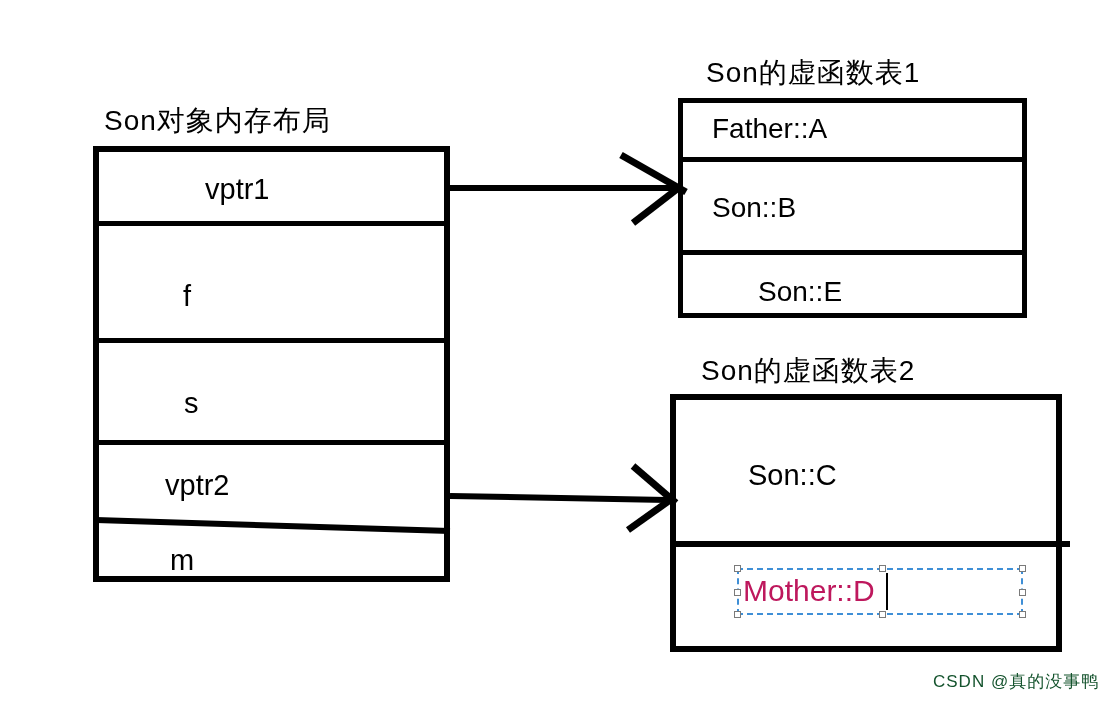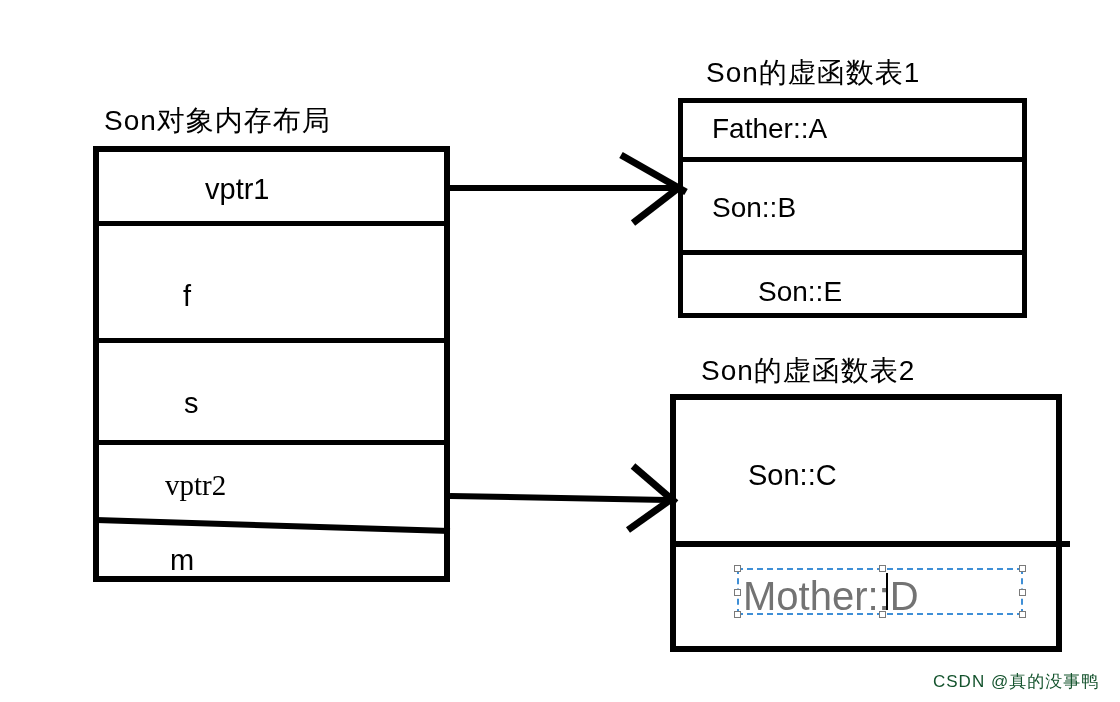--- a/index.html
+++ b/index.html
@@ -12,21 +12,21 @@
   .box.thin{border-width:5px;}
   .hline{position:absolute;background:#000;height:5px;}
   .diagram-title{position:absolute;font-size:28px;white-space:nowrap;letter-spacing:1px;}
   .cell-label{position:absolute;font-size:29px;white-space:nowrap;}
   
   .selection{
     position:absolute;left:737px;top:568px;width:286px;height:47px;
     border:2px dashed #3f8fd6;box-sizing:border-box;
   }
   .selection .sel-text{
-    position:absolute;left:4px;top:4px;font-size:40px;white-space:nowrap;color:#737373;
+    position:absolute;left:4px;top:4px;font-size:30px;white-space:nowrap;color:#be185d;
   }
   .caret{position:absolute;left:147px;top:3px;width:2px;height:37px;background:#000;}
   .handle{
     position:absolute;width:7px;height:7px;background:#fff;border:1px solid #7a7a7a;
     box-sizing:border-box;
   }
   .h-nw{left:-5px;top:-5px;}      .h-n{left:140px;top:-5px;}      .h-ne{right:-5px;top:-5px;}
   .h-w{left:-5px;top:19px;}       .h-e{right:-5px;top:19px;}
   .h-sw{left:-5px;bottom:-5px;}   .h-s{left:140px;bottom:-5px;}   .h-se{right:-5px;bottom:-5px;}
   .watermark{
@@ -56,21 +56,21 @@
   <div class="diagram-title" style="left:104px;top:102px;">Son对象内存布局</div>
 
   <div class="box" style="left:93px;top:146px;width:357px;height:436px;"></div>
   <div class="hline" style="left:93px;top:221px;width:357px;"></div>
   <div class="hline" style="left:93px;top:338px;width:357px;"></div>
   <div class="hline" style="left:93px;top:440px;width:357px;"></div>
 
   <span class="cell-label" style="left:187px;top:173px;margin-left:18px;">vptr1</span>
   <span class="cell-label" style="left:183px;top:280px;">f</span>
   <span class="cell-label" style="left:184px;top:387px;">s</span>
-  <span class="cell-label" style="left:165px;top:469px;font-family:Liberation Serif, serif;">vptr2</span>
+  <span class="cell-label" style="left:165px;top:469px;">vptr2</span>
   <span class="cell-label" style="left:170px;top:544px;">m</span>
 
   <div class="diagram-title" style="left:706px;top:54px;">Son的虚函数表1</div>
 
   <div class="box thin" style="left:678px;top:98px;width:349px;height:220px;"></div>
   <div class="hline" style="left:678px;top:157px;width:349px;"></div>
   <div class="hline" style="left:678px;top:250px;width:349px;"></div>
 
   <span class="cell-label" style="left:712px;top:113px;font-size:28px;">Father::A</span>
   <span class="cell-label" style="left:712px;top:192px;font-size:28px;">Son::B</span>

